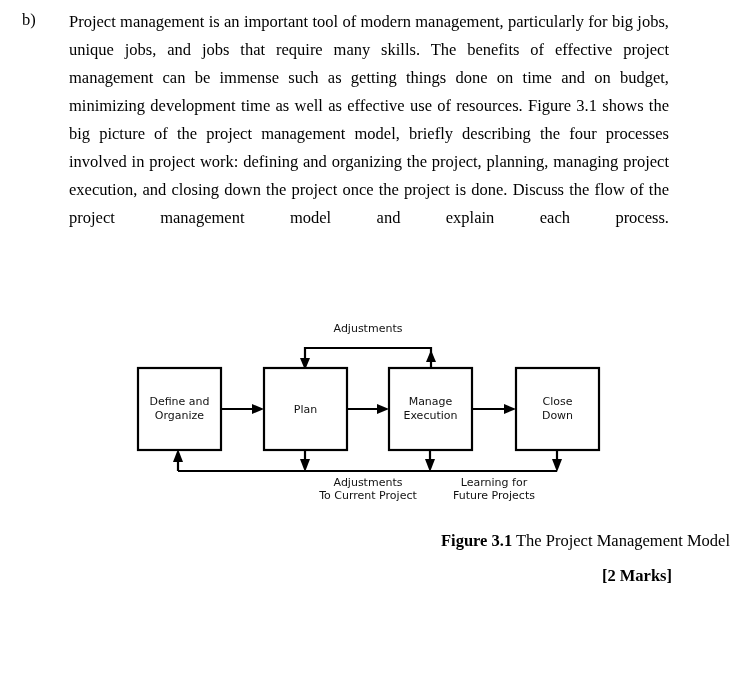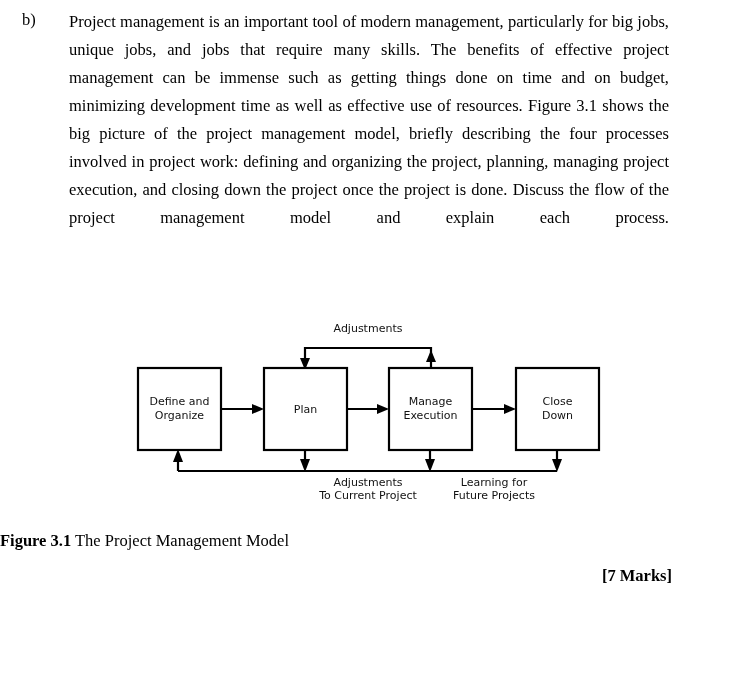--- a/index.html
+++ b/index.html
@@ -79,21 +79,21 @@
   }
   .dg-head {
     fill: #000000;
   }
 
   #figure-caption {
     position: absolute;
     left: 0;
     top: 531px;
     width: 730px;
-    text-align: left;
+    text-align: right;
     font-size: 16.5px;
   }
   #figure-caption .cap-num {
     font-weight: bold;
   }
 
   #marks {
     position: absolute;
     right: 58px;
     top: 566px;
@@ -165,13 +165,13 @@
 
     <text class="dg-label" x="494" y="186" text-anchor="middle">Learning for</text>
     <text class="dg-label" x="494" y="199" text-anchor="middle">Future Projects</text>
   </svg>
 </div>
 
 <div id="figure-caption">
   <span class="cap-num">Figure 3.1</span><span> The Project Management Model</span>
 </div>
 
-<div id="marks">[7 Marks]</div>
+<div id="marks">[2 Marks]</div>
 
 </body></html>

